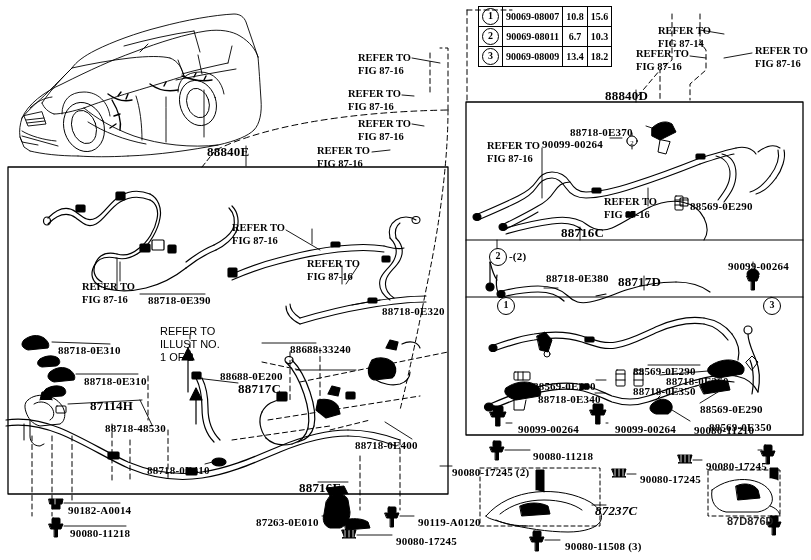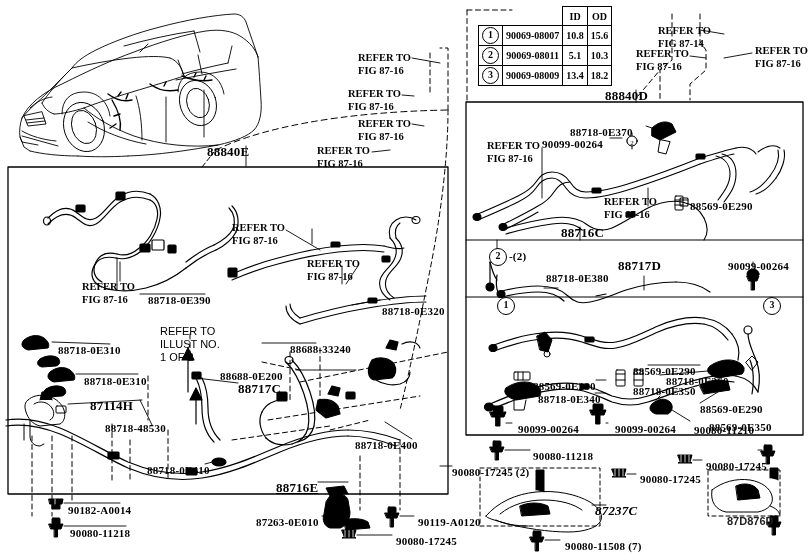--- a/index.html
+++ b/index.html
@@ -552,35 +552,29 @@
       <g stroke-width="1.2" fill="#000">
         <path d="M188 392 L188 352 M182 360 L188 348 L194 360 Z"></path>
         <path d="M196 424 L196 392 M190 400 L196 388 L202 400 Z"></path>
       </g>
     </g>
   </svg>
 
   <table class="tbl" style="left:478px;top:6px;">
     <tbody>
     <tr>
-      <td class="nb"></td>
-      <td class="nb"></td>
-      <td>ID</td>
-      <td>OD</td>
-    </tr>
-    <tr>
       <td><span class="circ">1</span></td>
       <td>90069-08007</td>
       <td>10.8</td>
       <td>15.6</td>
     </tr>
     <tr>
       <td><span class="circ">2</span></td>
       <td>90069-08011</td>
-      <td>5.1</td>
+      <td>6.7</td>
       <td>10.3</td>
     </tr>
     <tr>
       <td><span class="circ">3</span></td>
       <td>90069-08009</td>
       <td>13.4</td>
       <td>18.2</td>
     </tr>
   </tbody>
     </table>
@@ -614,22 +608,22 @@
 FIG 87-14</div>
       <div class="refer" style="left: 636px; top: 48px;">REFER TO
 FIG 87-16</div>
       <div class="refer" style="left: 755px; top: 45px;">REFER TO
 FIG 87-16</div>
     </div>
   <div id="part-layer">
       <div class="lbl big" style="left: 207px; top: 146px;">88840E</div>
       <div class="lbl big" style="left: 605px; top: 90px;">88840D</div>
       <div class="lbl big" style="left: 561px; top: 227px;">88716C</div>
-      <div class="lbl big" style="left: 618px; top: 260px;">88717D</div>
-      <div class="lbl big" style="left: 276px; top: 482px; text-decoration: underline;">88716E</div>
+      <div class="lbl big" style="left: 618px; top: 276px;">88717D</div>
+      <div class="lbl big" style="left: 299px; top: 482px;">88716E</div>
       <div class="lbl big" style="left: 238px; top: 383px;">88717C</div>
       <div class="lbl big" style="left: 90px; top: 400px;">87114H</div>
       <div class="lbl big" style="left: 595px; top: 505px; font-style: italic;">87237C</div>
       <div class="lbl" style="left: 570px; top: 126px;">88718-0E370</div>
       <div class="lbl" style="left: 542px; top: 138px;">90099-00264</div>
       <div class="lbl" style="left: 690px; top: 200px;">88569-0E290</div>
       <div class="lbl" style="left: 728px; top: 260px;">90099-00264</div>
       <div class="lbl" style="left: 546px; top: 272px;">88718-0E380</div>
       <div class="lbl" style="left: 148px; top: 294px;">88718-0E390</div>
       <div class="lbl" style="left: 382px; top: 305px;">88718-0E320</div>
@@ -652,21 +646,21 @@
       <div class="lbl" style="left: 533px; top: 450px;">90080-11218</div>
       <div class="lbl" style="left: 694px; top: 424px;">90080-11210</div>
       <div class="lbl" style="left: 452px; top: 466px;">90080-17245 (2)</div>
       <div class="lbl" style="left: 640px; top: 473px;">90080-17245</div>
       <div class="lbl" style="left: 706px; top: 460px;">90080-17245</div>
       <div class="lbl" style="left: 68px; top: 504px;">90182-A0014</div>
       <div class="lbl" style="left: 70px; top: 527px;">90080-11218</div>
       <div class="lbl" style="left: 256px; top: 516px;">87263-0E010</div>
       <div class="lbl" style="left: 418px; top: 516px;">90119-A0120</div>
       <div class="lbl" style="left: 396px; top: 535px;">90080-17245</div>
-      <div class="lbl" style="left: 565px; top: 540px;">90080-11508 (7)</div>
+      <div class="lbl" style="left: 565px; top: 540px;">90080-11508 (3)</div>
     </div>
   <div id="marker-layer">
       <div class="circpos" style="left: 489px; top: 248px;">2</div>
       <div class="lbl" style="left: 509px; top: 250px;">-(2)</div>
       <div class="circpos" style="left: 497px; top: 297px;">1</div>
       <div class="circpos" style="left: 763px; top: 297px;">3</div>
     </div>
 
 </div>
 

